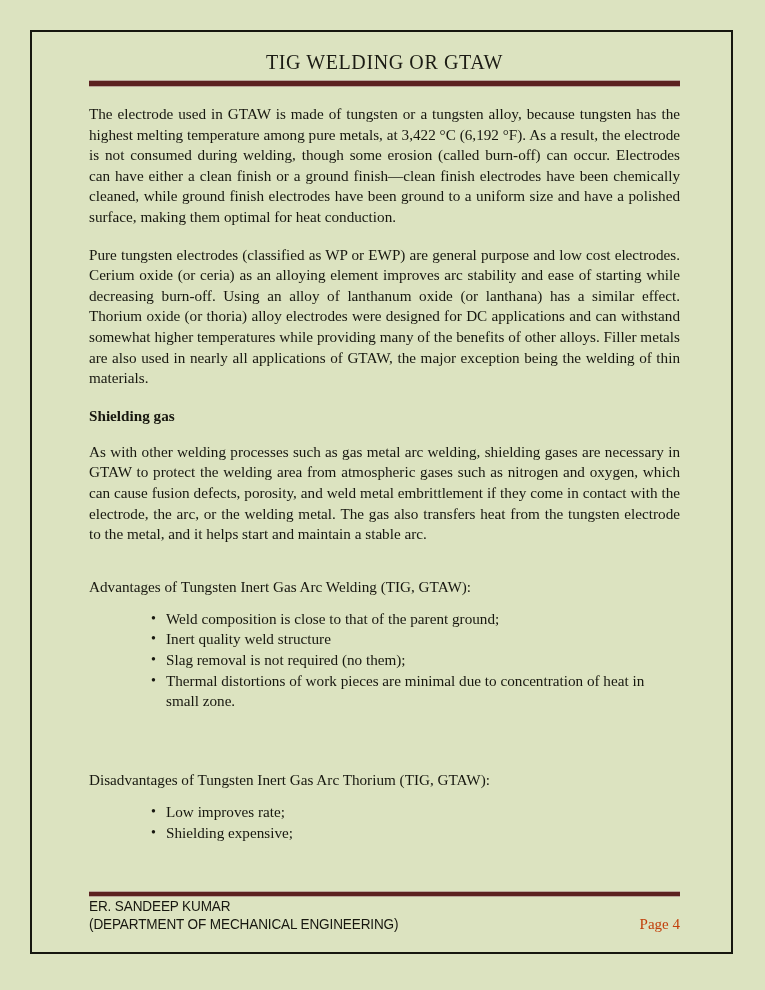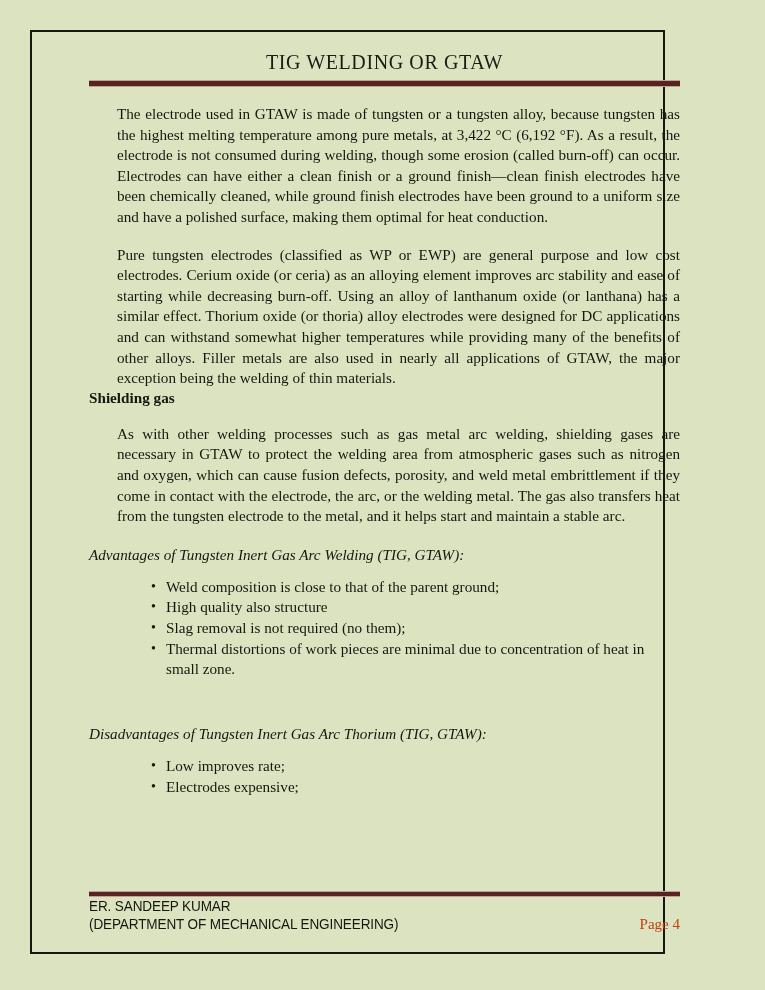--- a/index.html
+++ b/index.html
@@ -11,21 +11,21 @@
     height: 990px;
     background: #dce3c0;
     font-family: "Liberation Serif", "DejaVu Serif", serif;
     overflow: hidden;
   }
 
   .page-frame {
     position: absolute;
     left: 30px;
     top: 30px;
-    width: 635px;
+    width: 703px;
     height: 924px;
     border: 2px solid #16170f;
     box-sizing: border-box;
     background: #dce3c0;
   }
 
   .page-content {
     position: absolute;
     left: 57px;
     top: 10px;
@@ -55,34 +55,33 @@
   }
 
   
   .body-text {
     font-size: 15.2px;
     line-height: 1.355;
     color: #17170f;
     text-align: justify;
     margin-top: 17px;
     hyphens: none;
-    margin-left: 28px;
   }
 
   .sub-heading {
     font-size: 15.2px;
     font-weight: bold;
     color: #17170f;
+    margin-top: 18px;
   }
 
   .italic-heading {
     font-size: 15.2px;
-    font-style: italic;
     color: #17170f;
-    margin-top: 19px;
+    margin-top: 33px;
   }
 
   ul.bullets {
     list-style: none;
     margin: 13px 0 0 0;
     padding: 0;
   }
   ul.bullets li {
     position: relative;
     font-size: 15.2px;
@@ -154,32 +153,32 @@
     <div class="body-text">Pure tungsten electrodes (classified as WP or EWP) are general purpose and low cost electrodes. Cerium oxide (or ceria) as an alloying element improves arc stability and ease of starting while decreasing burn-off. Using an alloy of lanthanum oxide (or lanthana) has a similar effect. Thorium oxide (or thoria) alloy electrodes were designed for DC applications and can withstand somewhat higher temperatures while providing many of the benefits of other alloys. Filler metals are also used in nearly all applications of GTAW, the major exception being the welding of thin materials.</div>
 
     <div class="sub-heading">Shielding gas</div>
 
     <div class="body-text">As with other welding processes such as gas metal arc welding, shielding gases are necessary in GTAW to protect the welding area from atmospheric gases such as nitrogen and oxygen, which can cause fusion defects, porosity, and weld metal embrittlement if they come in contact with the electrode, the arc, or the welding metal. The gas also transfers heat from the tungsten electrode to the metal, and it helps start and maintain a stable arc.</div>
 
     <div class="italic-heading">Advantages of Tungsten Inert Gas Arc Welding (TIG, GTAW):</div>
 
     <ul class="bullets">
       <li>Weld composition is close to that of the parent ground;</li>
-      <li>High quality also structure</li>
+      <li>Inert quality weld structure</li>
       <li>Slag removal is not required (no them);</li>
       <li>Thermal distortions of work pieces are minimal due to concentration of heat in small zone.</li>
     </ul>
 
     <div class="spacer-lg"></div>
 
     <div class="italic-heading">Disadvantages of Tungsten Inert Gas Arc Thorium (TIG, GTAW):</div>
 
     <ul class="bullets">
       <li>Low improves rate;</li>
-      <li>Electrodes expensive;</li>
+      <li>Shielding expensive;</li>
     </ul>
 
   </div>
 
   <div class="footer-wrap">
     <div class="footer-rule"></div>
     <div class="footer-row">
       <div class="footer-left">
         <div>ER. SANDEEP KUMAR</div>
         <div>(DEPARTMENT OF MECHANICAL ENGINEERING)</div>

